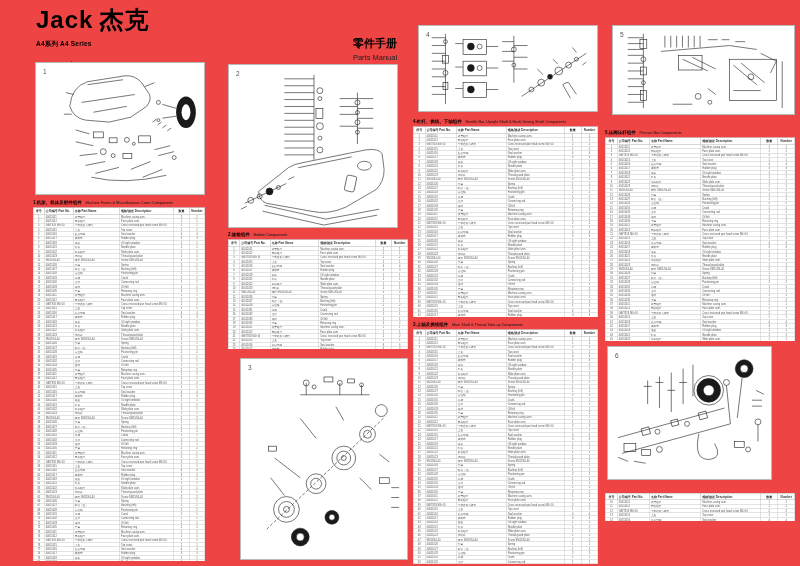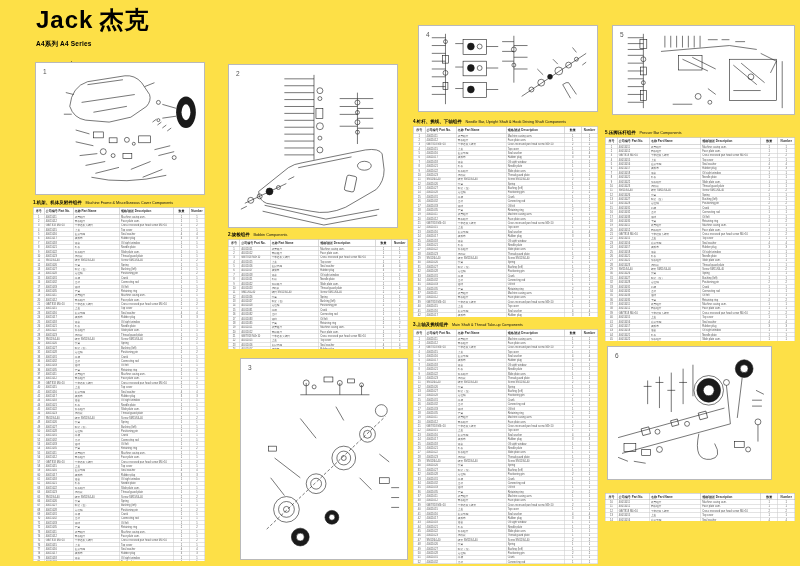--- a/index.html
+++ b/index.html
@@ -1,16 +1,16 @@
 <!DOCTYPE html>
 <html><head>
 <meta charset="utf-8">
 <style>
   html,body{margin:0;padding:0;background:#ffffff;}
-  .page{position:relative;width:800px;height:566px;background:#fde047;overflow:hidden;
+  .page{position:relative;width:800px;height:566px;background:#ef4444;overflow:hidden;
         font-family:"Liberation Sans","DejaVu Sans",sans-serif;color:#111;}
 
   
   .brand{position:absolute;left:36px;top:4px;}
   .logo-line{font-weight:900;font-size:24px;letter-spacing:1px;color:#000;white-space:nowrap;}
   .logo-line .cnpart{margin-left:6px;}
   .slogan{margin-top:3px;margin-left:18px;font-size:13px;letter-spacing:6px;color:#222;white-space:nowrap;}
   .slogan .num{font-size:16px;letter-spacing:0;}
   .slogan .pct{font-size:9px;letter-spacing:0;}
   .series{margin-top:4px;font-size:6.5px;font-weight:bold;color:#000;letter-spacing:0.2px;}
@@ -47,20 +47,24 @@
 
 <div class="page">
 
   <div class="brand">
     <div class="logo-line">
       <span>Jack</span><span class="cnpart">杰克</span>
     </div>
     <div class="series">A4系列 A4 Series</div>
   </div>
 
+  <div class="doc-title">
+    <div class="cn">零件手册</div>
+    <div class="en">Parts Manual</div>
+  </div>
 
   <svg class="cursor" viewBox="0 0 10 13">
     <path d="M1,0 L1,11 L3.6,8.6 L5.2,12.6 L7,11.8 L5.4,8 L8.6,8 Z" fill="#000"></path>
   </svg>
 
   <div class="panel" style="left:35px;top:62px;width:170px;height:133px;">
     <svg viewBox="0 0 170 133">
       <g class="dwg">
         <path d="M34,44 Q36,24 52,19 L90,13 Q100,12 107,20 L115,32 Q117,38 112,44 L96,55 74,60 50,58 Q38,56 34,44 Z"></path>
         <path d="M52,22 L88,17 M46,40 L100,32 M58,50 L92,44"></path>

